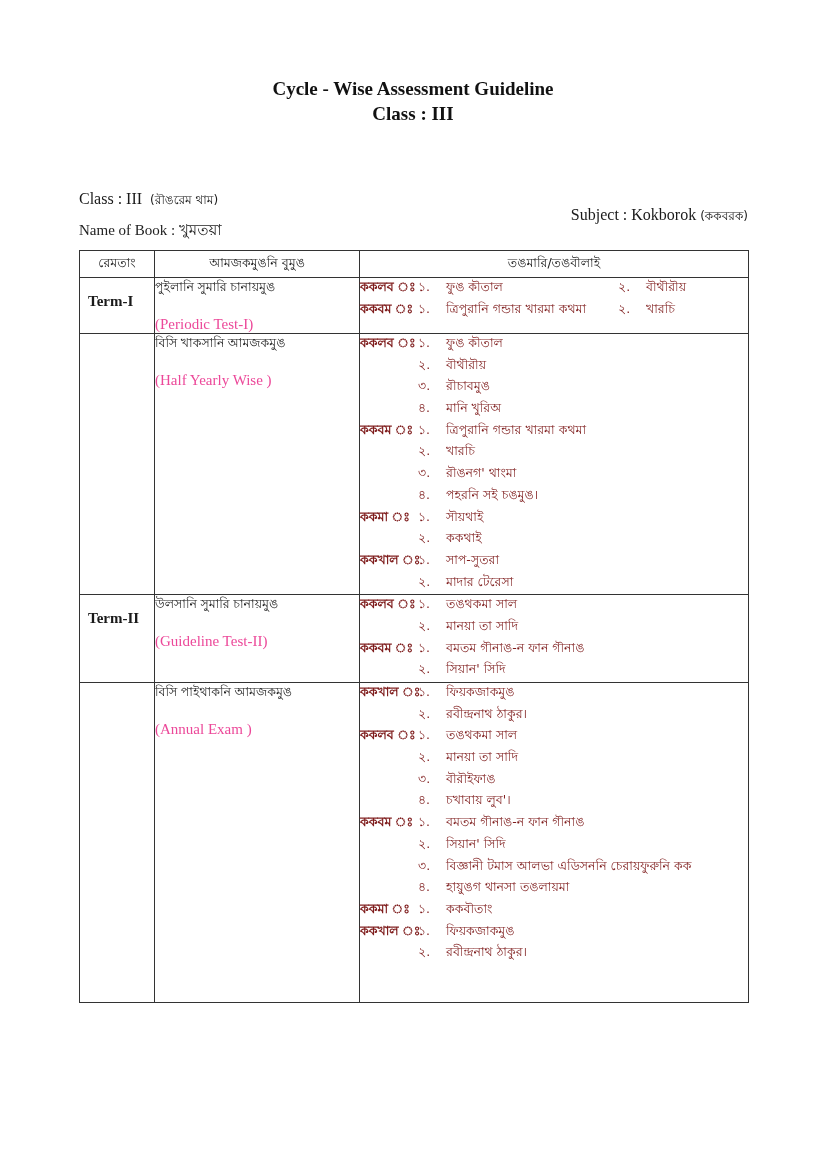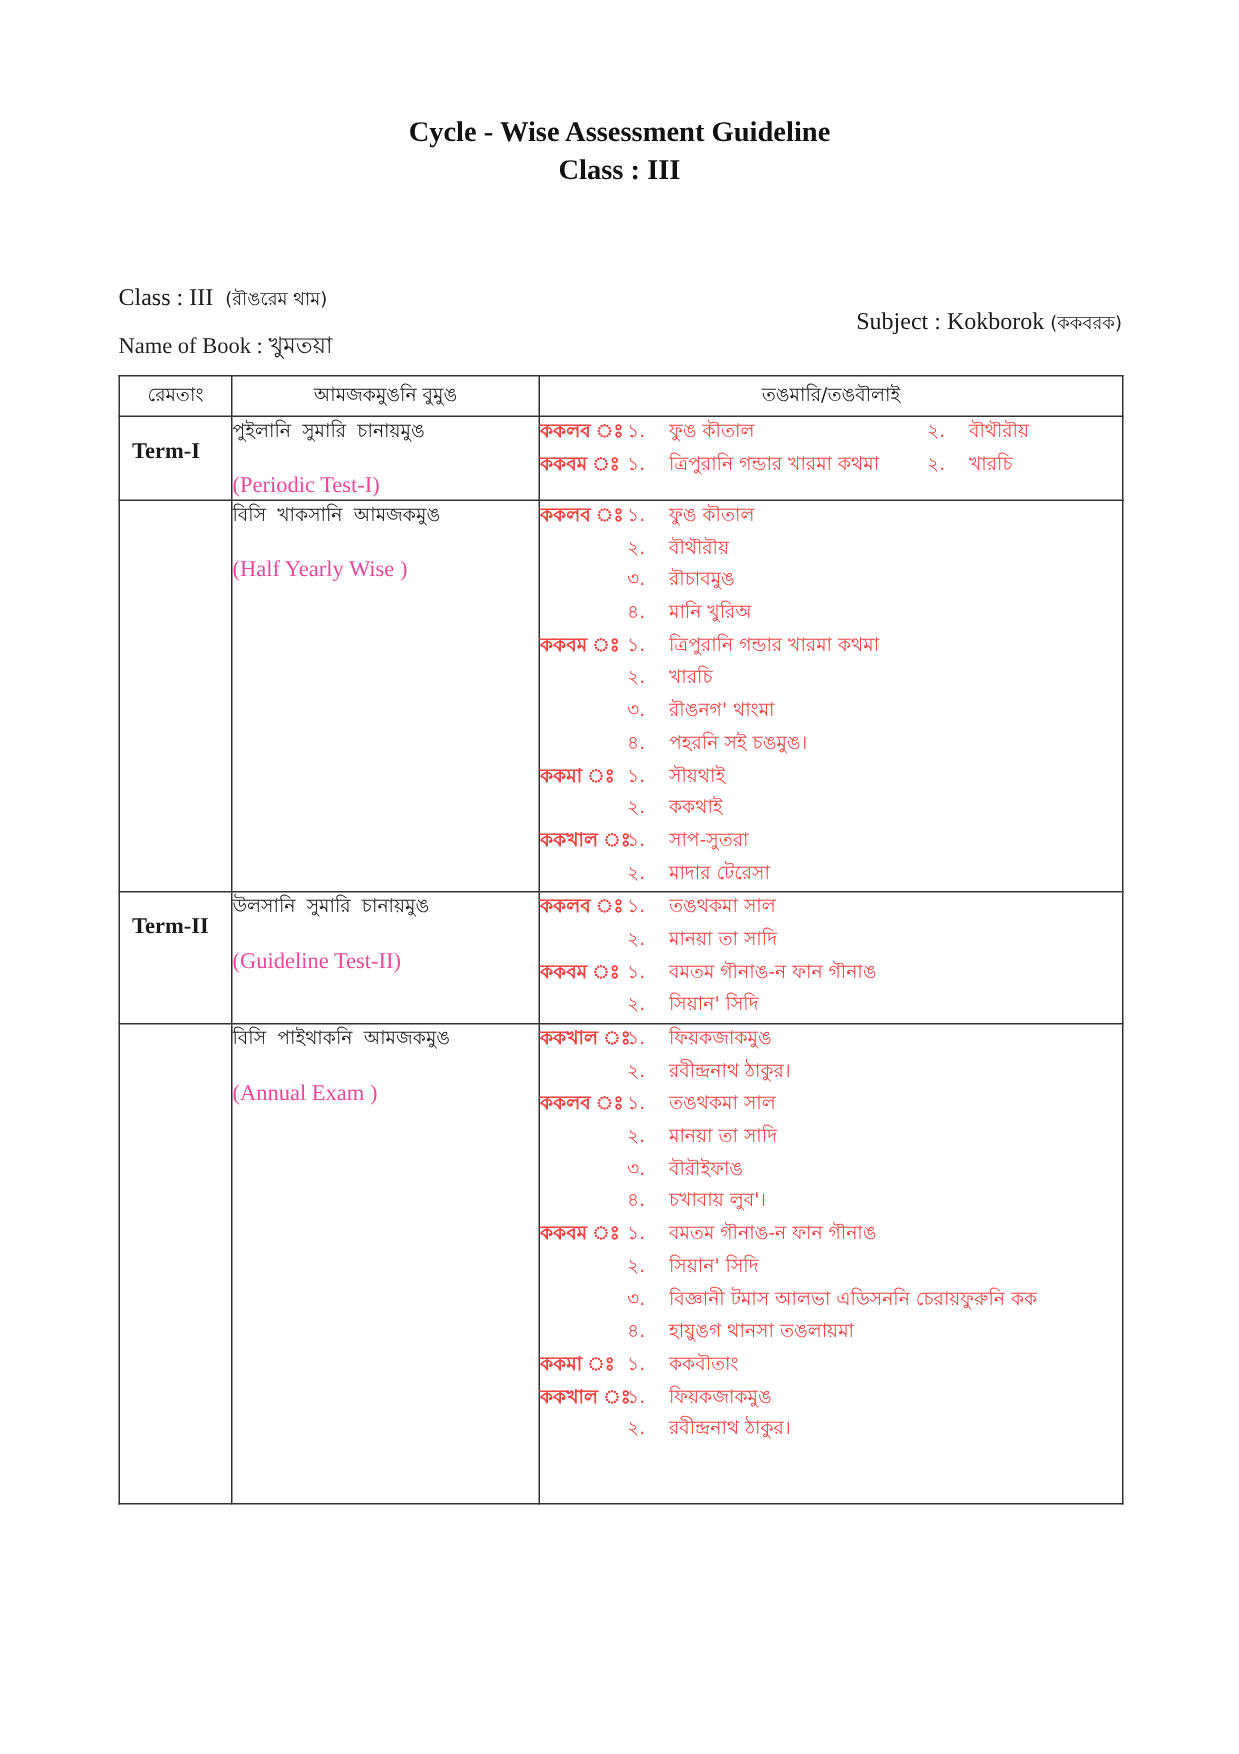--- a/index.html
+++ b/index.html
@@ -30,26 +30,26 @@
       height: 26px; text-align: center; vertical-align: middle;
     }
     col.c1 { width: 75px; } col.c2 { width: 205px; } col.c3 { width: 389px; }
     td.term { border-bottom: none; border-top: 1.5px solid #333; }
     td.term.cont { border-top: none; }
     .term-label {
       font-family: "Liberation Serif", serif; font-weight: bold; font-size: 15px;
       padding: 15px 0 0 8px;
     }
     .exam-cell { padding: 14px 0 0 7px; }
-    .exam-beng { font-family: Liberation Mono, monospace; font-size: 12.5px; color: #222; }
+    .exam-beng { font-family: Liberation Sans, sans-serif; font-size: 12.5px; color: #222; }
     .exam-eng { font-family: "Liberation Serif", serif; font-size: 15px; margin-top: 18px; color: #ec4899; }
     .content-cell { padding: 13px 0 12px 8px; }
     .grp-line {
       display: flex; align-items: baseline; height: 21.7px;
-      font-family: "DejaVu Sans", sans-serif; font-size: 12.5px; color: #ef4444;
+      font-family: "DejaVu Sans", sans-serif; font-size: 12.5px; color: #7f1d1d;
     }
     .grp-label { width: 58px; font-weight: bold; flex: none; white-space: nowrap; }
     .num { width: 28px; flex: none; }
     .item { flex: none; }
   </style>
 </head>
 <body>
 
 <div class="title-block">
   <div class="title-line">Cycle - Wise Assessment Guideline</div>

